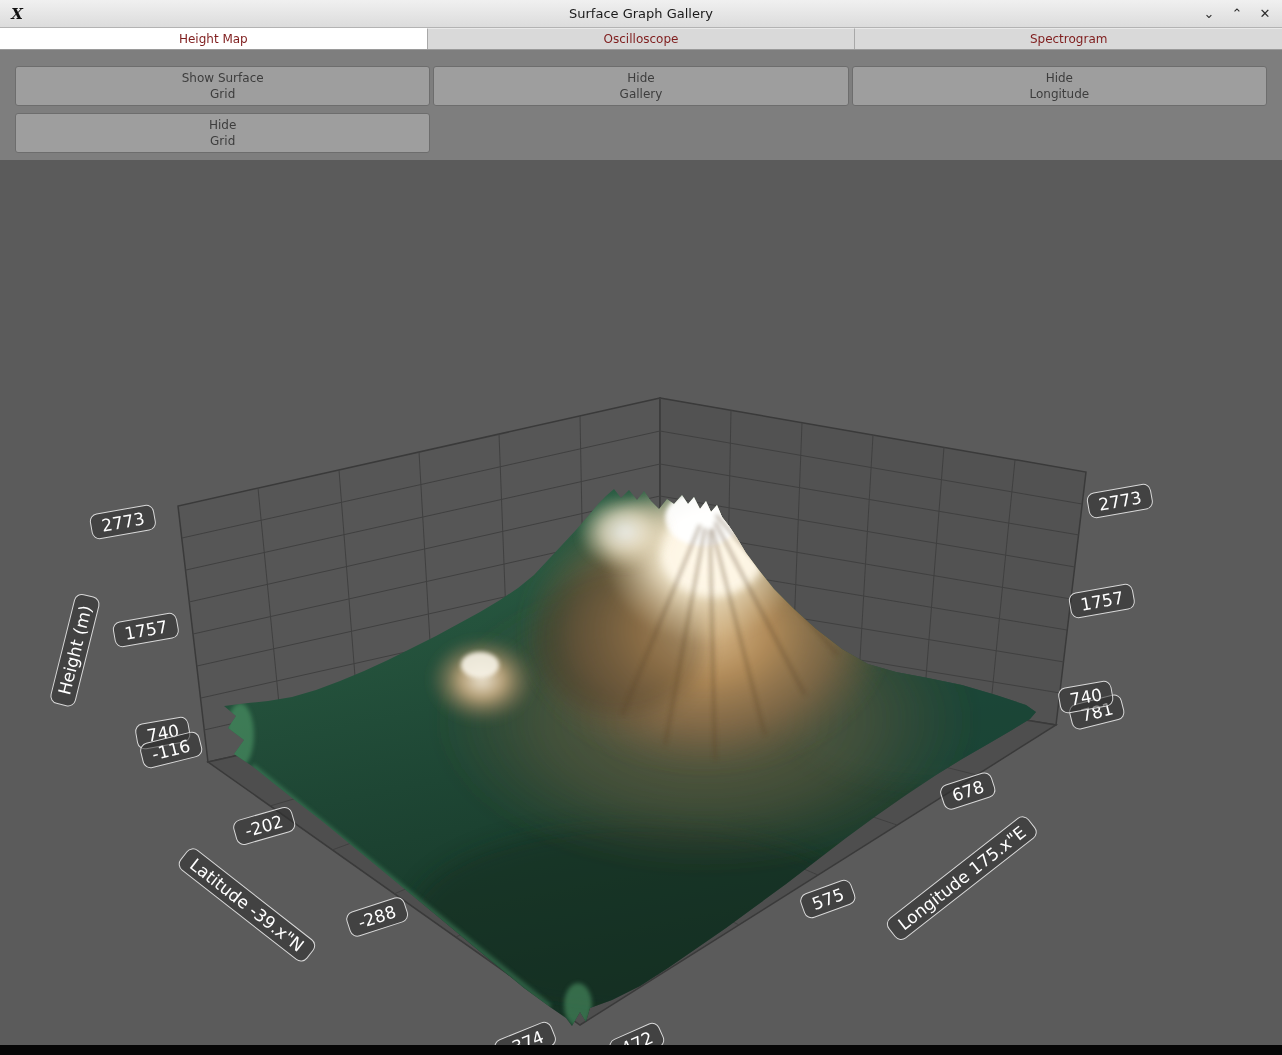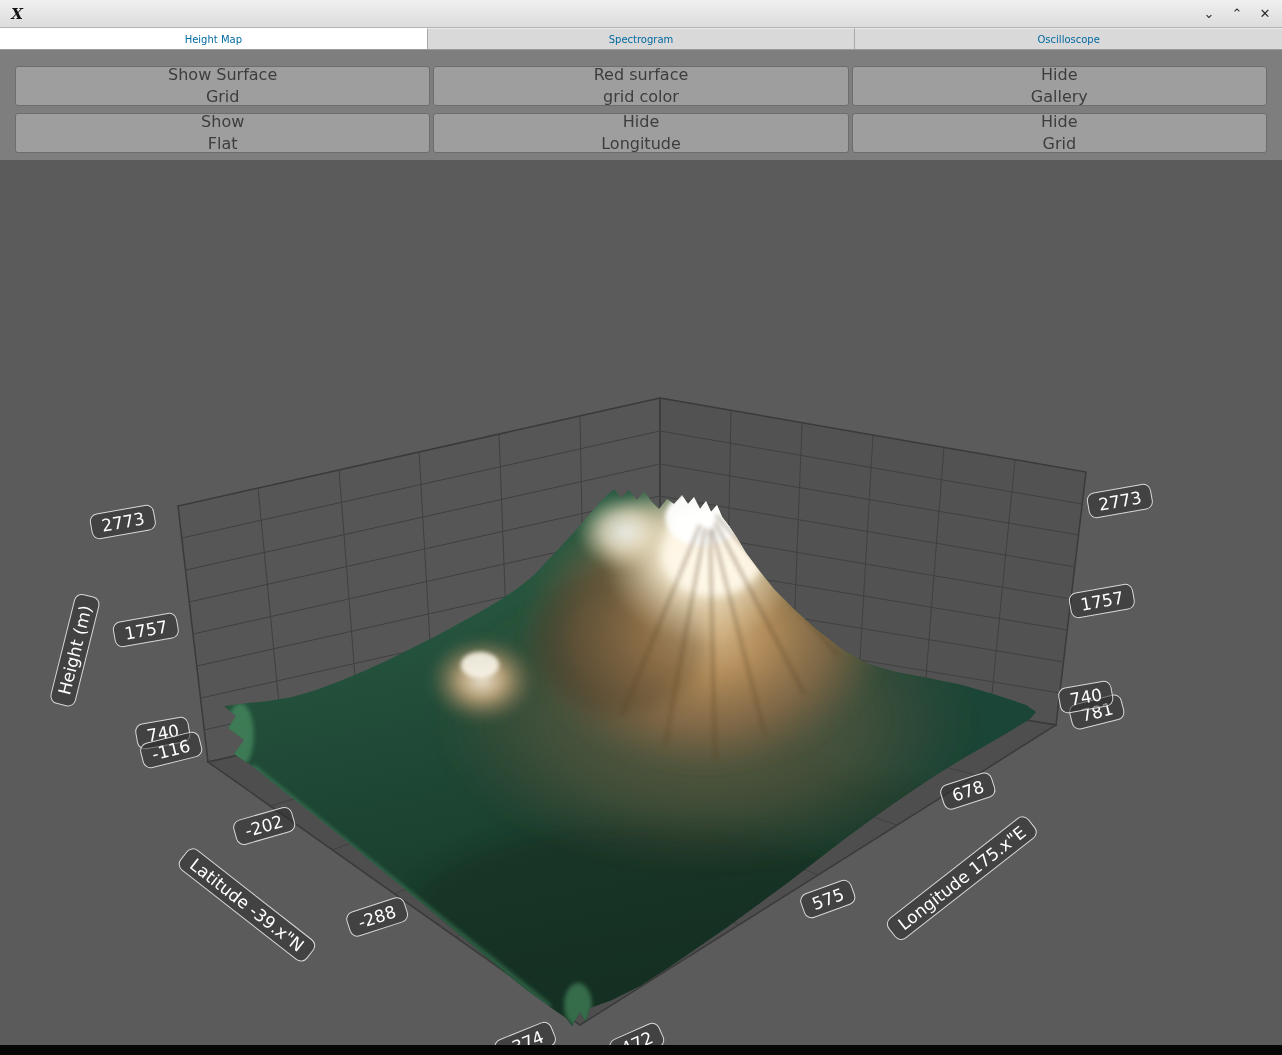--- a/index.html
+++ b/index.html
@@ -15,31 +15,31 @@
               font-family:"DejaVu Serif","Liberation Serif",serif; font-weight:bold;
               font-style:italic; font-size:15px; color:#111; line-height:18px; text-align:center; }
   .win-title { width:100%; text-align:center; font-size:13px; color:#1a1a1a; }
   .win-controls { position:absolute; right:8px; top:0; height:28px; display:flex;
                   align-items:center; gap:10px; }
   .win-controls span { width:18px; height:18px; text-align:center; line-height:18px;
                        font-size:13px; color:#2d2d2d; cursor:default; }
 
   
   .tabbar { display:flex; height:22px; background:#cfcfcf; border-bottom:1px solid #9a9a9a; }
-  .tab { flex:1; text-align:center; font-size:10px; line-height:21px; color:#0369a1;
+  .tab { flex:1; text-align:center; font-size:12px; line-height:21px; color:#7f1d1d;
          background:#d9d9d9; border-right:1px solid #a8a8a8; border-top:1px solid #e9e9e9; }
   .tab:last-child { border-right:none; }
   .tab.active { background:#ffffff; border-top:1px solid #fff; }
 
   
   .toolbar { height:110px; background:#7e7e7e; padding:16px 15px 7px 15px;
              display:grid; grid-template-columns:1fr 1fr 1fr; grid-template-rows:40px 40px;
              column-gap:3px; row-gap:7px; }
   .tbtn { background:#9e9e9e; border:1px solid #6d6d6d; border-radius:3px;
-          color:#3d3d3d; font-size:16px; font-family:inherit;
+          color:#3d3d3d; font-size:12px; font-family:inherit;
           display:flex; flex-direction:column; align-items:center; justify-content:center;
           line-height:1.35; }
   .tbtn span { display:block; }
 
   
   .plot { position:relative; width:1282px; height:885px; background:#5b5b5b; overflow:hidden; }
   .plot svg { position:absolute; left:0; top:0; }
 
   .badge { position:absolute; transform:translate(-50%,-50%) rotate(var(--r,0deg));
            background:rgba(45,45,45,0.55); border:1px solid #d8d8d8; border-radius:8px;
@@ -47,49 +47,42 @@
 
   .bottom-strip { height:10px; background:#060606; }
 </style>
 </head>
 <body>
 
 <div class="window">
 
   <div class="titlebar">
     <div class="app-icon">X</div>
+    <div class="win-title">Surface Graph Gallery</div>
     <div class="win-controls">
       <span>⌄</span>
       <span>⌃</span>
       <span>✕</span>
     </div>
   </div>
 
   <div class="tabbar">
     <div class="tab active">Height Map</div>
+    <div class="tab">Oscilloscope</div>
     <div class="tab">Spectrogram</div>
-    <div class="tab">Oscilloscope</div>
   </div>
 
   <div class="toolbar">
     <button class="tbtn">
       <span>Show Surface</span>
       <span>Grid</span>
     </button>
     <button class="tbtn">
-      <span>Red surface</span>
-      <span>grid color</span>
-    </button>
-    <button class="tbtn">
       <span>Hide</span>
       <span>Gallery</span>
-    </button>
-    <button class="tbtn">
-      <span>Show</span>
-      <span>Flat</span>
     </button>
     <button class="tbtn">
       <span>Hide</span>
       <span>Longitude</span>
     </button>
     <button class="tbtn">
       <span>Hide</span>
       <span>Grid</span>
     </button>
   </div>

